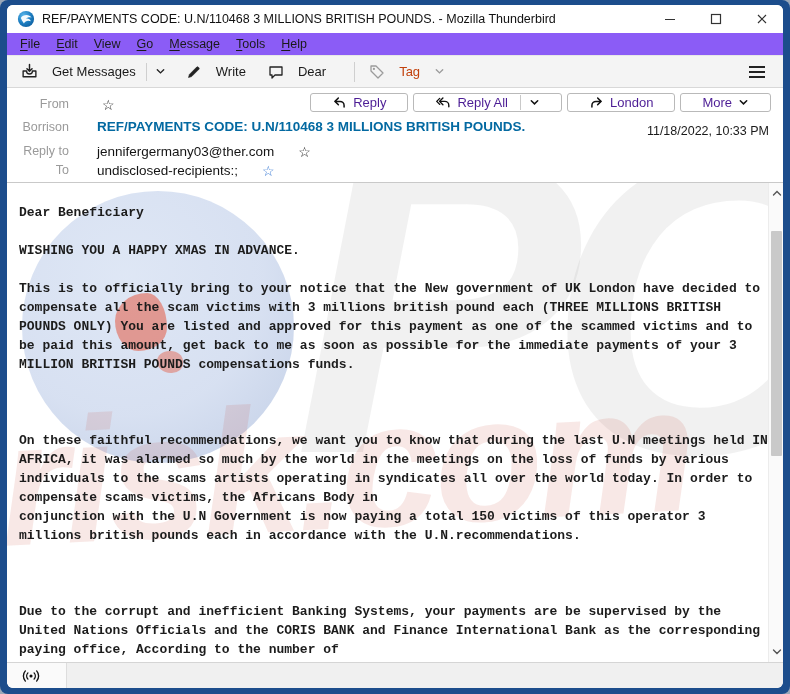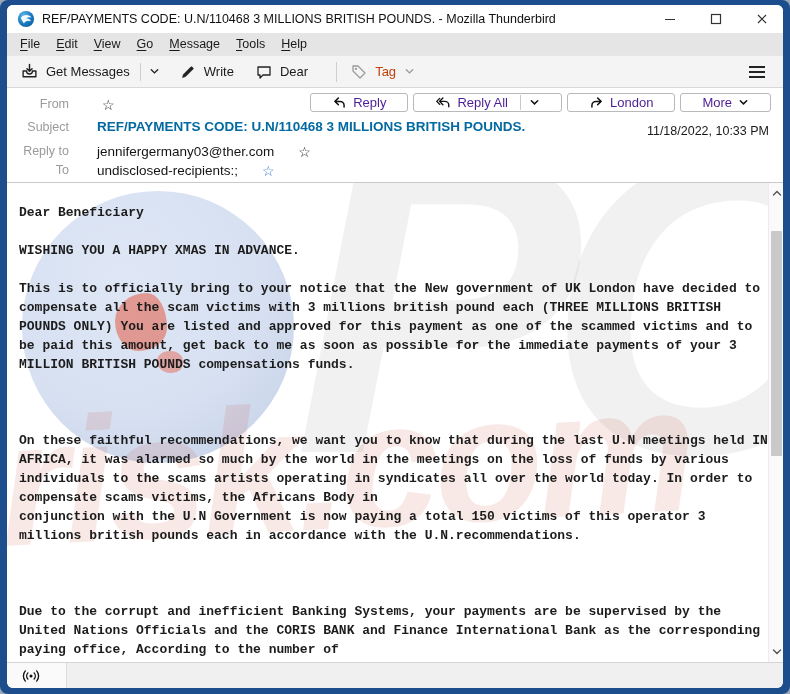--- a/index.html
+++ b/index.html
@@ -23,28 +23,28 @@
   }
 
   
   .titlebar{ height:28px; background:#fff; display:flex; align-items:center; padding:0 6px 0 10px; flex:0 0 auto;}
   .tb-logo{ width:18px; height:18px; margin-right:7px; flex:0 0 auto;}
   .tb-title{ font-size:12.5px; color:#111; white-space:nowrap; overflow:hidden; }
   .win-controls{ margin-left:auto; display:flex; align-items:center; gap:16px; }
   .win-btn{ width:30px; height:22px; display:flex; align-items:center; justify-content:center; cursor:default;}
 
   
-  .menubar{ height:22px; background:#e5e5e5; display:flex; align-items:center; padding:0 6px; gap:2px; flex:0 0 auto;}
+  .menubar{ height:22px; background:#8b5cf6; display:flex; align-items:center; padding:0 6px; gap:2px; flex:0 0 auto;}
   .menu-item{ font-size:12.5px; color:#1a1a1a; padding:2px 7px; }
   .menu-item u{ text-decoration:underline; text-underline-offset:2px; }
 
   
   .toolbar{ height:33px; background:#f4f4f4; border-top:1px solid #e7e7e7; border-bottom:1px solid #d8d8d8;
             display:flex; align-items:center; padding:0 10px; flex:0 0 auto;}
-  .tbtn{ display:flex; align-items:center; gap:8px; font-size:13px; color:#1a1a1a; padding:4px 4px; }
+  .tbtn{ display:flex; align-items:center; gap:14px; font-size:13px; color:#1a1a1a; padding:4px 4px; }
   .tbtn svg{ flex:0 0 auto; }
   .tb-split{ display:flex; align-items:center; }
   .tb-inner-sep{ width:1px; height:18px; background:#cfcfcf; margin:0 6px; }
   .tb-vsep{ width:1px; height:20px; background:#cfcfcf; margin:0 10px; }
   .tb-gap{ width:14px; }
   .tbtn.disabled{ color:#c2410c; }
   .hamburger{ margin-left:auto; display:flex; flex-direction:column; gap:3px; padding:5px 8px; }
   .hamburger i{ display:block; width:16px; height:2px; background:#222; }
 
   
@@ -202,21 +202,21 @@
           <i></i>
       </div>
     </div>
 
     <div class="msg-header">
       <div class="hrow r-from">
         <span class="hlabel">From</span>
         <span class="hstar">☆</span>
       </div>
       <div class="hrow r-subject">
-        <span class="hlabel">Subject</span>
+        <span class="hlabel">Borrison</span>
         <span class="hvalue subject">REF/PAYMENTS CODE: U.N/110468 3 MILLIONS BRITISH POUNDS.</span>
       </div>
       <div class="hrow r-replyto">
         <span class="hlabel">Reply to</span>
         <span class="hvalue">jennifergermany03@ther.com</span>
         <span class="hstar">☆</span>
       </div>
       <div class="hrow r-to">
         <span class="hlabel">To</span>
         <span class="hvalue">undisclosed-recipients:;</span>

